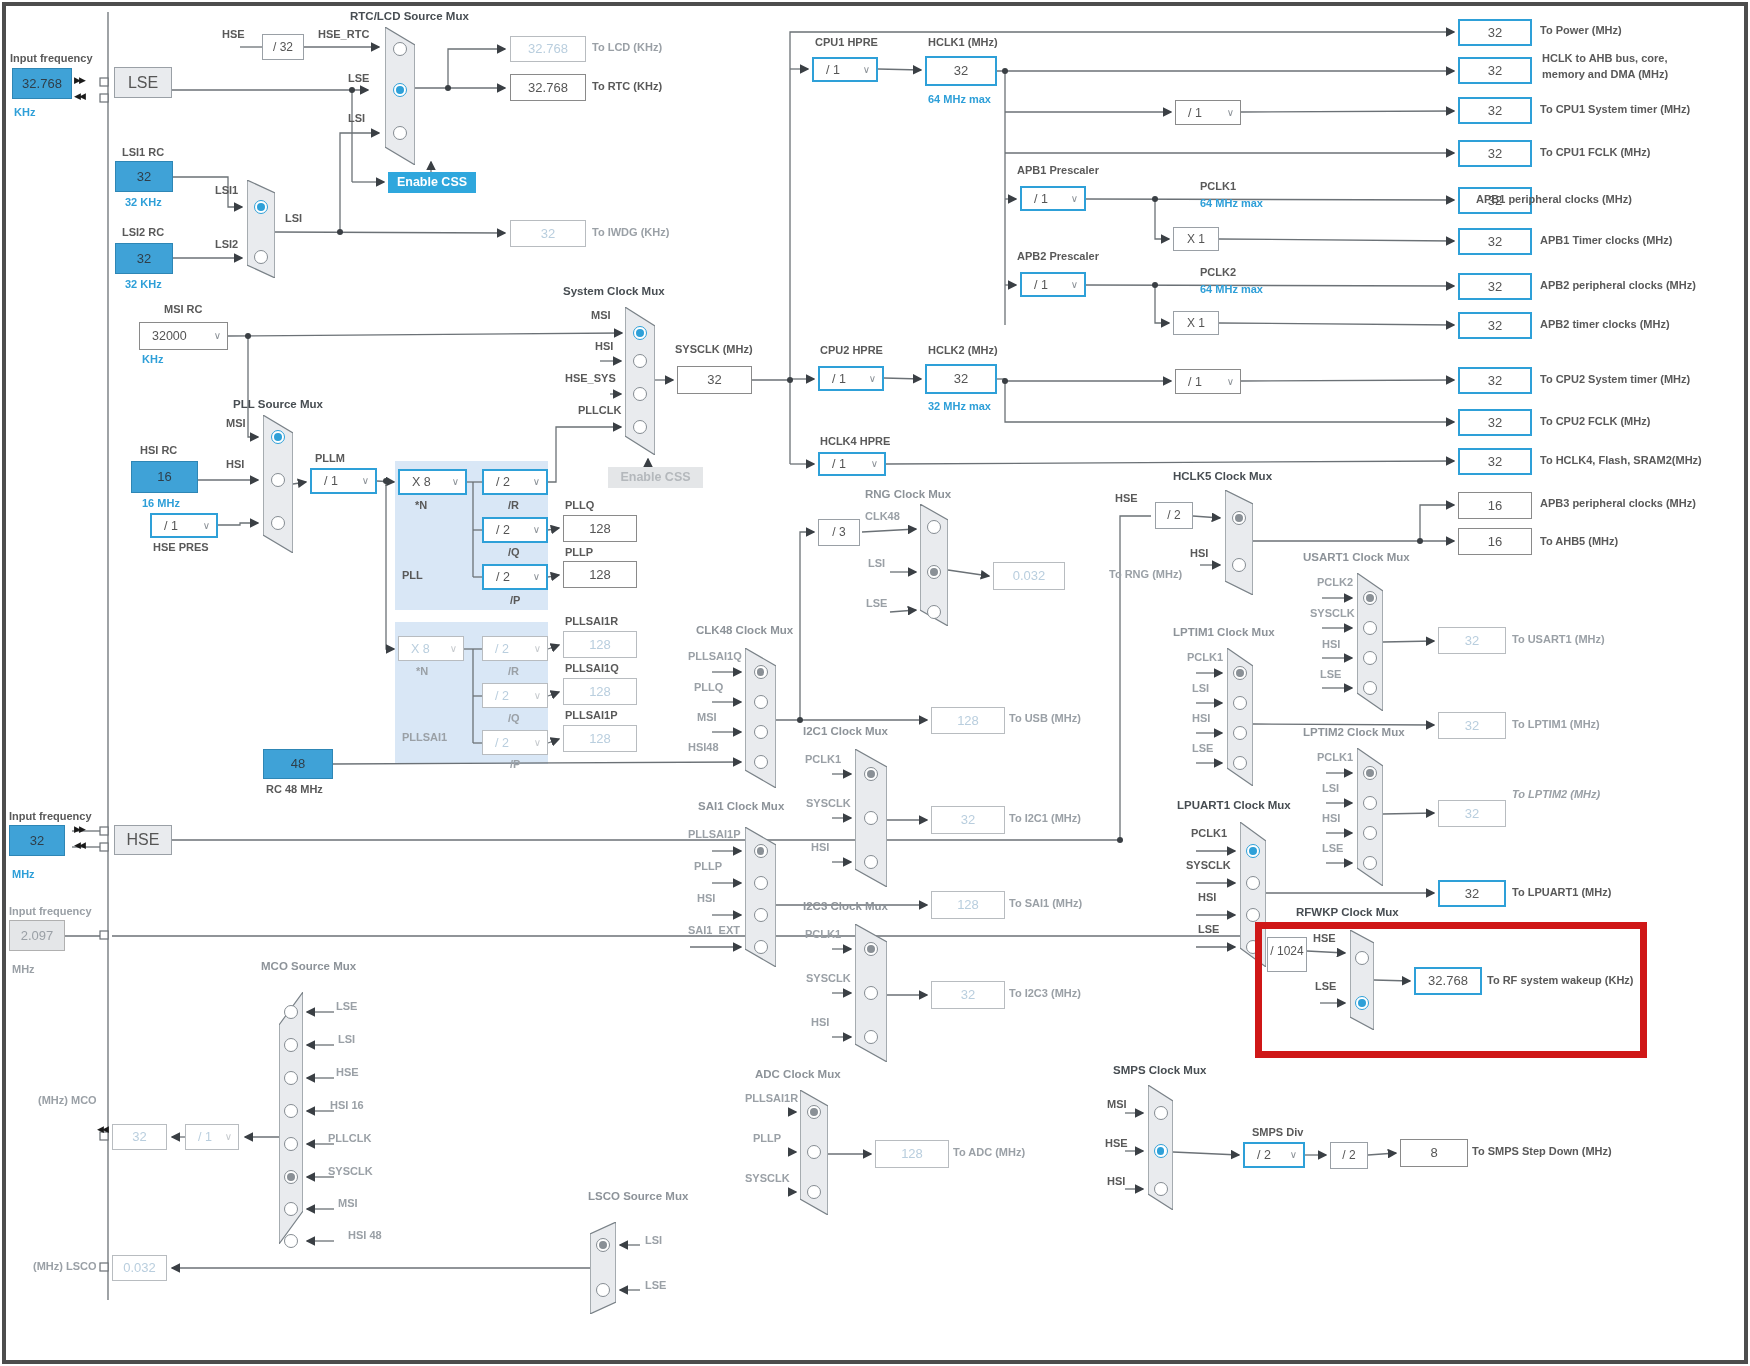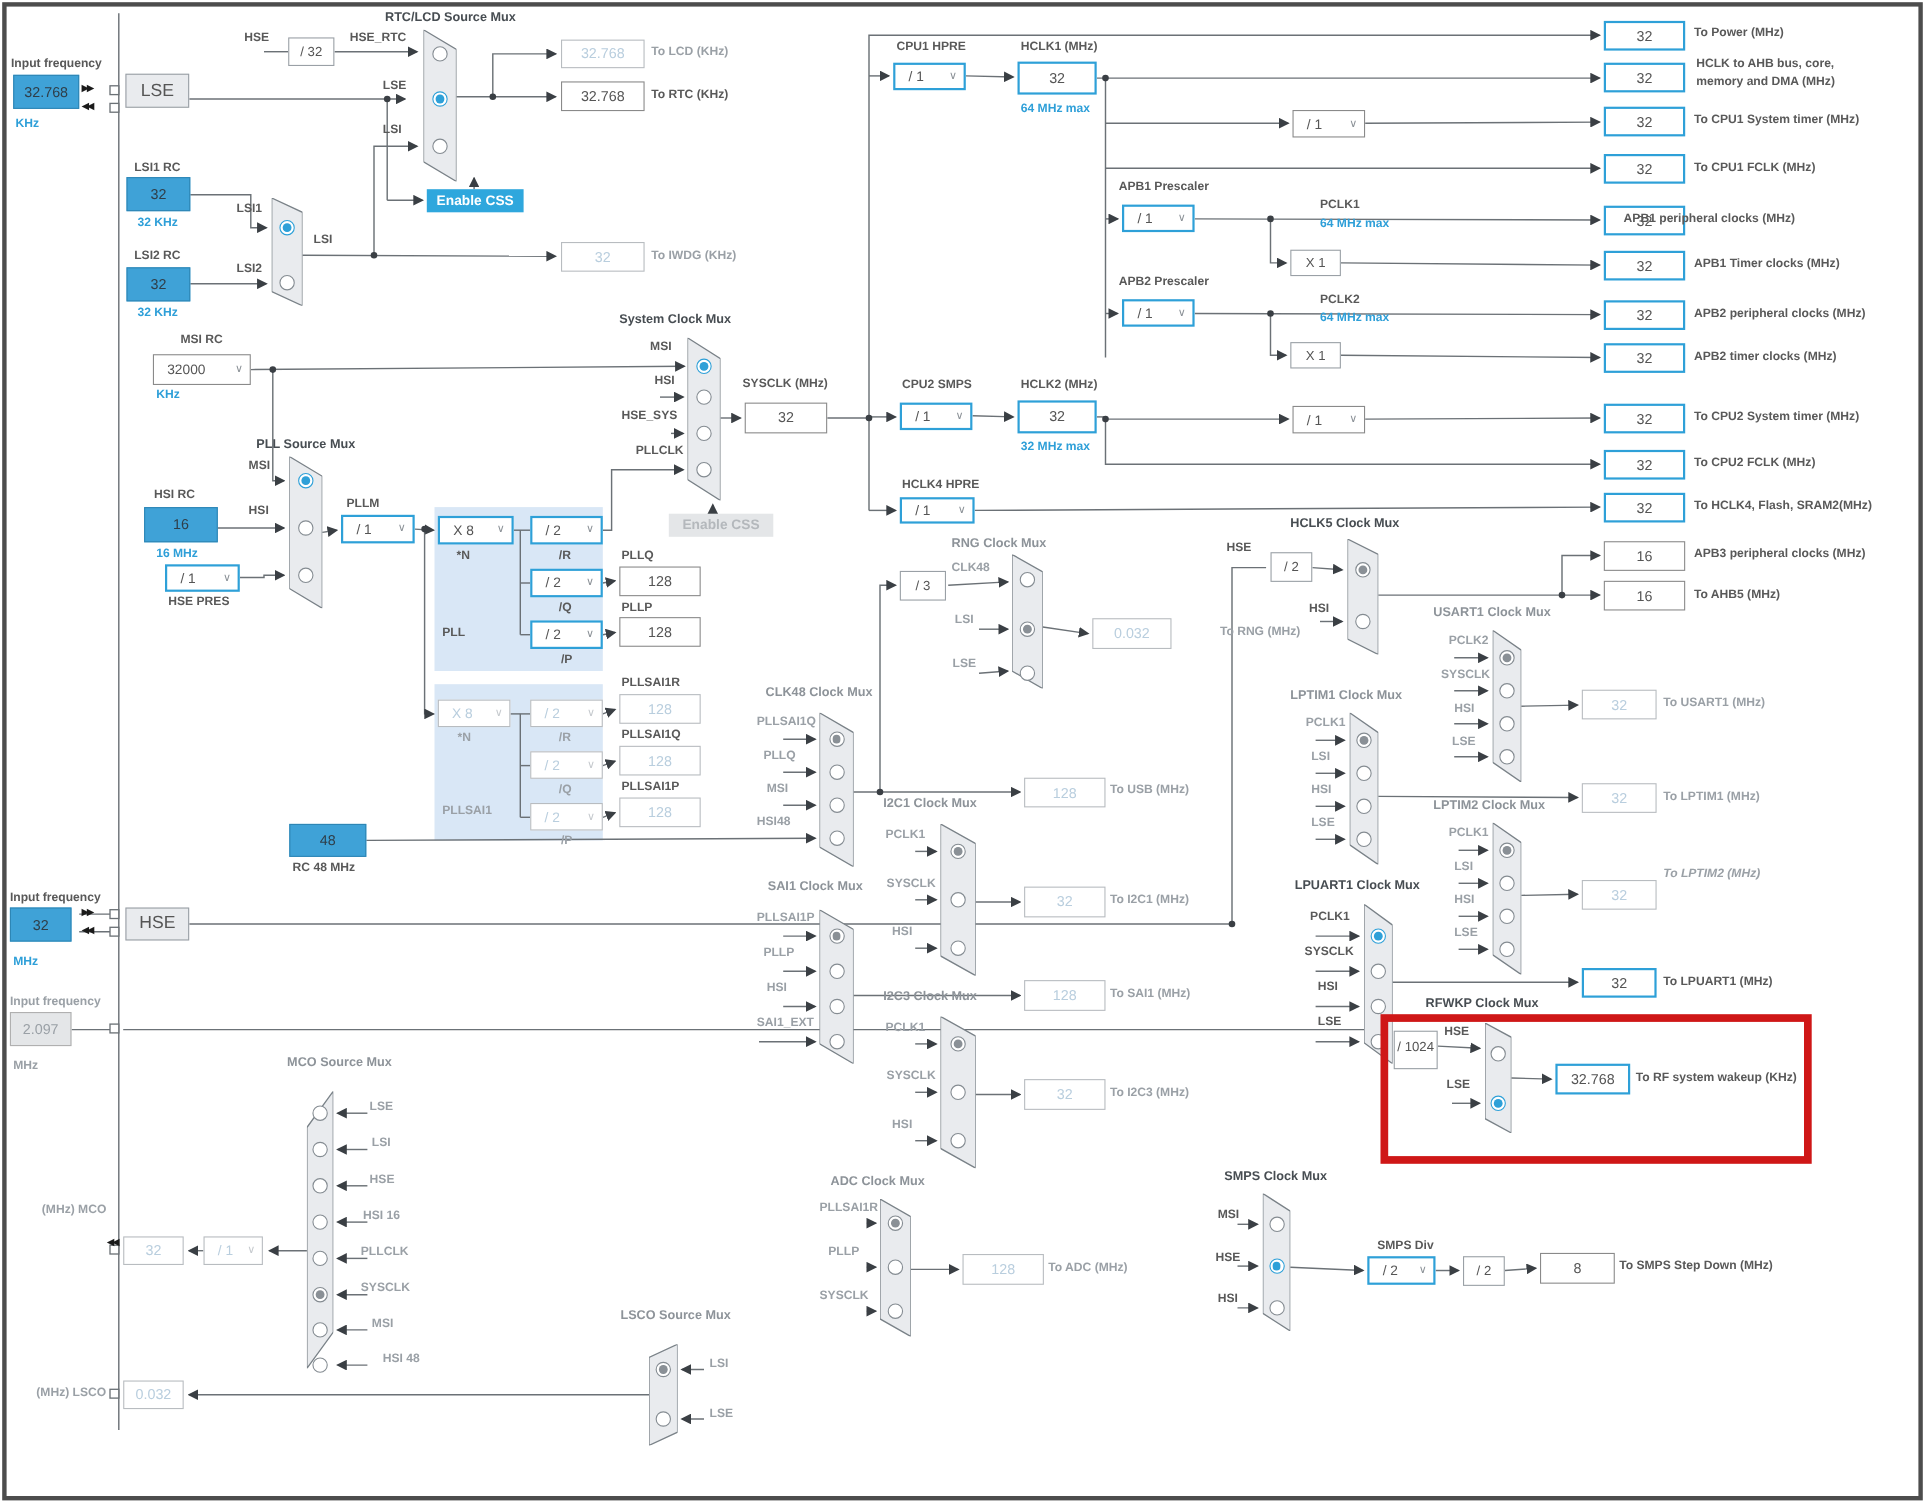--- a/index.html
+++ b/index.html
@@ -373,21 +373,21 @@
     <div class="lbl " style="left: 1017px; top: 164px; position: absolute;">APB1 Prescaler</div>
     <div class="lbl " style="left: 1200px; top: 180px; position: absolute;">PCLK1</div>
     <div class="lbl blue" style="left: 1200px; top: 197px; position: absolute;">64 MHz max</div>
     <div class="lbl " style="left: 1476px; top: 193px; position: absolute; text-align: right;">APB1 peripheral clocks (MHz)</div>
     <div class="lbl " style="left: 1540px; top: 234px; position: absolute;">APB1 Timer clocks (MHz)</div>
     <div class="lbl " style="left: 1017px; top: 250px; position: absolute;">APB2 Prescaler</div>
     <div class="lbl " style="left: 1200px; top: 266px; position: absolute;">PCLK2</div>
     <div class="lbl blue" style="left: 1200px; top: 283px; position: absolute;">64 MHz max</div>
     <div class="lbl " style="left: 1540px; top: 279px; position: absolute;">APB2 peripheral clocks (MHz)</div>
     <div class="lbl " style="left: 1540px; top: 318px; position: absolute;">APB2 timer clocks (MHz)</div>
-    <div class="lbl " style="left: 820px; top: 344px; position: absolute;">CPU2 SMPS</div>
+    <div class="lbl " style="left: 820px; top: 344px; position: absolute;">CPU2 HPRE</div>
     <div class="lbl " style="left: 928px; top: 344px; position: absolute;">HCLK2 (MHz)</div>
     <div class="lbl blue" style="left: 928px; top: 400px; position: absolute;">32 MHz max</div>
     <div class="lbl " style="left: 1540px; top: 373px; position: absolute;">To CPU2 System timer (MHz)</div>
     <div class="lbl " style="left: 1540px; top: 415px; position: absolute;">To CPU2 FCLK (MHz)</div>
     <div class="lbl " style="left: 820px; top: 435px; position: absolute;">HCLK4 HPRE</div>
     <div class="lbl " style="left: 1540px; top: 454px; position: absolute;">To HCLK4, Flash, SRAM2(MHz)</div>
     <div class="lbl title" style="left: 563px; top: 285px; position: absolute;">System Clock Mux</div>
     <div class="lbl " style="left: 591px; top: 309px; position: absolute;">MSI</div>
     <div class="lbl " style="left: 595px; top: 340px; position: absolute;">HSI</div>
     <div class="lbl " style="left: 565px; top: 372px; position: absolute;">HSE_SYS</div>
@@ -480,21 +480,21 @@
     <div class="lbl title-gray" style="left: 261px; top: 960px; position: absolute;">MCO Source Mux</div>
     <div class="lbl gray" style="left: 336px; top: 1000px; position: absolute;">LSE</div>
     <div class="lbl gray" style="left: 338px; top: 1033px; position: absolute;">LSI</div>
     <div class="lbl gray" style="left: 336px; top: 1066px; position: absolute;">HSE</div>
     <div class="lbl gray" style="left: 330px; top: 1099px; position: absolute;">HSI 16</div>
     <div class="lbl gray" style="left: 328px; top: 1132px; position: absolute;">PLLCLK</div>
     <div class="lbl gray" style="left: 328px; top: 1165px; position: absolute;">SYSCLK</div>
     <div class="lbl gray" style="left: 338px; top: 1197px; position: absolute;">MSI</div>
     <div class="lbl gray" style="left: 330px; top: 1229px; position: absolute; margin-left: 18px;">HSI 48</div>
     <div class="lbl gray" style="left: 38px; top: 1094px; position: absolute;">(MHz) MCO</div>
-    <div class="lbl title-gray" style="left: 528px; top: 1190px; position: absolute; padding-left: 36px;">LSCO Source Mux</div>
+    <div class="lbl title-gray" style="left: 552px; top: 1190px; position: absolute; padding-left: 36px;">LSCO Source Mux</div>
     <div class="lbl gray" style="left: 645px; top: 1234px; position: absolute;">LSI</div>
     <div class="lbl gray" style="left: 645px; top: 1279px; position: absolute;">LSE</div>
     <div class="lbl gray" style="left: 33px; top: 1260px; position: absolute;">(MHz) LSCO</div>
     <div class="lbl title-gray" style="left: 755px; top: 1068px; position: absolute;">ADC Clock Mux</div>
     <div class="lbl gray" style="left: 745px; top: 1092px; position: absolute;">PLLSAI1R</div>
     <div class="lbl gray" style="left: 753px; top: 1132px; position: absolute;">PLLP</div>
     <div class="lbl gray" style="left: 745px; top: 1172px; position: absolute;">SYSCLK</div>
     <div class="lbl gray" style="left: 953px; top: 1146px; position: absolute;">To ADC (MHz)</div>
     <div class="lbl title" style="left: 1113px; top: 1064px; position: absolute;">SMPS Clock Mux</div>
     <div class="lbl " style="left: 1107px; top: 1098px; position: absolute;">MSI</div>

